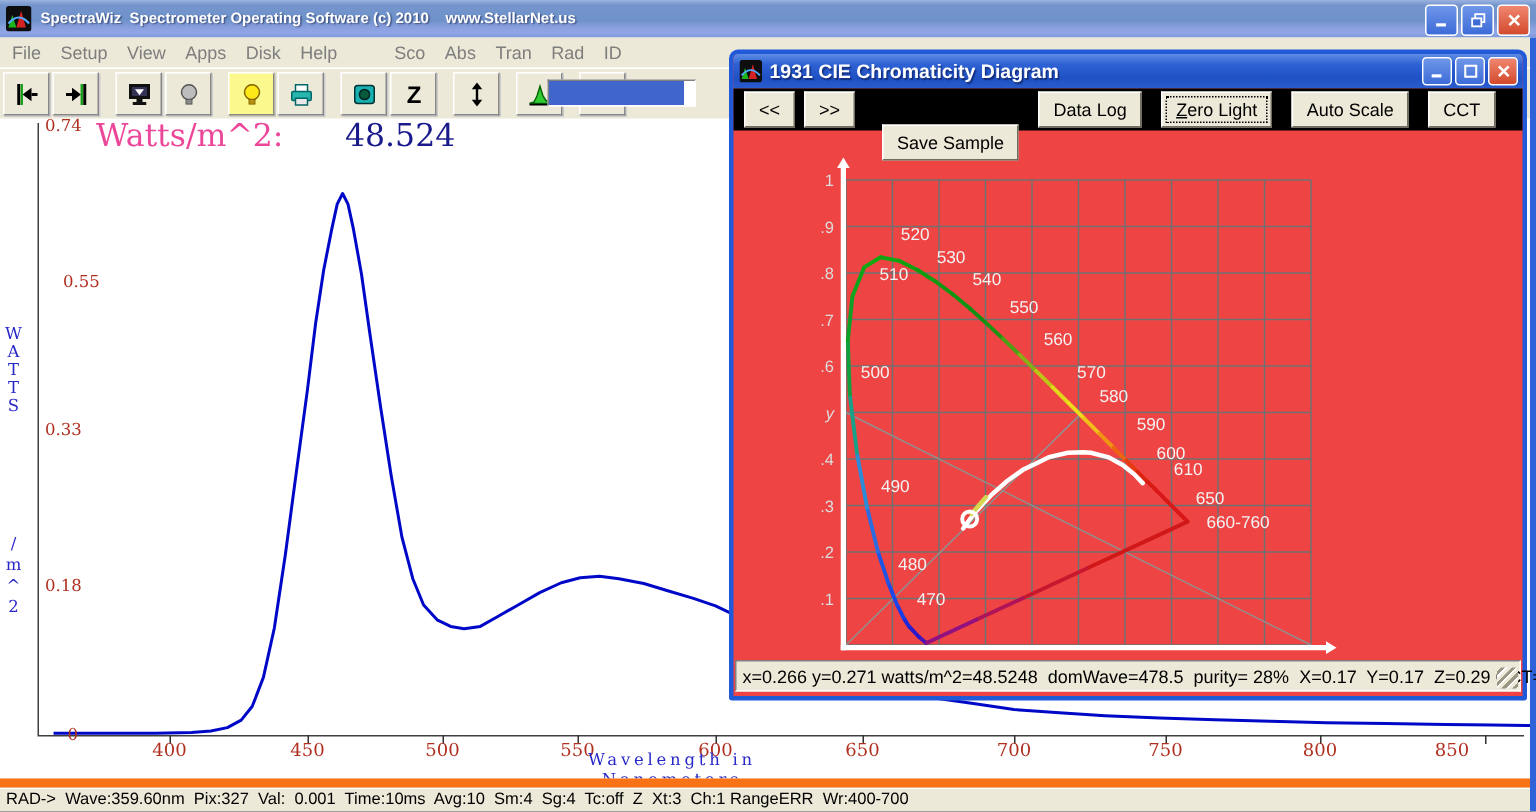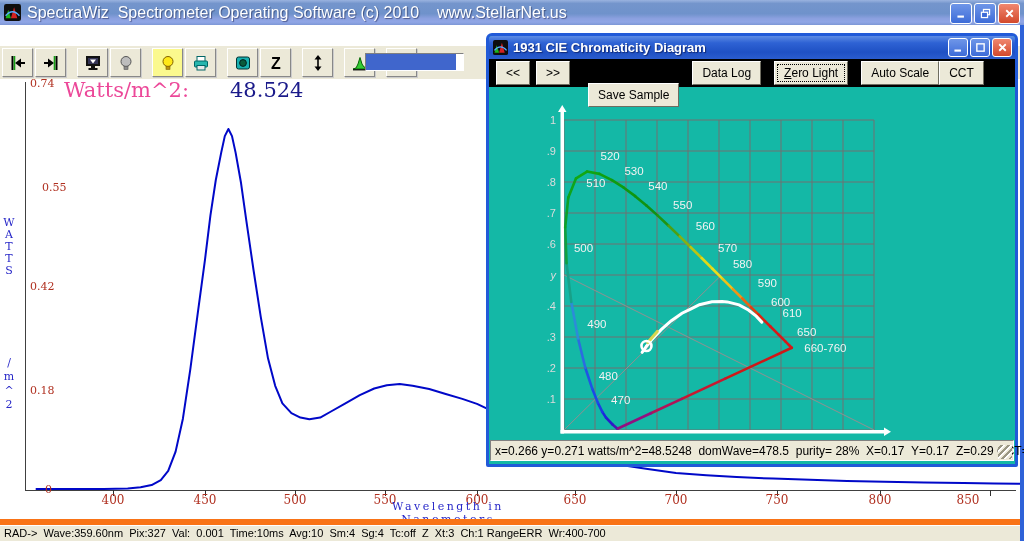--- a/index.html
+++ b/index.html
@@ -2,21 +2,21 @@
 <html><head>
 <meta charset="utf-8">
 <style>
   html,body{margin:0;padding:0;background:#444;}
   #screen{position:relative;width:1024px;height:541px;overflow:hidden;background:#fff;
           font-family:"Liberation Sans",sans-serif;-webkit-font-smoothing:antialiased;}
   
   .titlebar{position:absolute;left:0;top:0;width:1024px;height:25px;
     background:linear-gradient(180deg,#9AB3DF 0%,#7495CC 14%,#6F92CB 55%,#8BA0DF 74%,#90A6E6 88%,#7D97D6 100%);
     display:flex;align-items:center;}
-  .titlebar .ttext{color:#fff;font-weight:normal;font-size:16px;margin-left:6px;white-space:pre;
+  .titlebar .ttext{color:#fff;font-weight:bold;font-size:10px;margin-left:6px;white-space:pre;
     text-shadow:1px 1px 1px rgba(0,0,40,.45);}
   .appicon{width:17px;height:17px;margin-left:4px;flex:0 0 auto;}
   .winbtns{position:absolute;right:4px;top:3px;display:flex;gap:2px;}
   .wbtn{width:20px;height:19px;border-radius:3px;border:1px solid #fff;
     background:linear-gradient(#6F96E8,#3D6CD8);display:flex;align-items:center;justify-content:center;}
   .wbtn.close{background:linear-gradient(#F0876F,#D3492C);}
   .wbtn svg{width:13px;height:13px;}
   .menubar{position:absolute;left:0;top:25px;width:1024px;height:20px;background:#ECE9D8;
     display:flex;align-items:center;font-size:12px;color:#7E7E7E;}
   .menubar span{margin-left:13px;}
@@ -43,21 +43,21 @@
   .headline-val{position:absolute;left:230px;top:78px;font-family:"DejaVu Serif",serif;
     font-size:21px;color:#1A1A8A;}
   .xaxis-title{position:absolute;left:343px;top:500px;width:210px;text-align:center;
     font-family:"DejaVu Serif",serif;font-size:11px;letter-spacing:2.5px;color:#2828C8;}
   .statusbar{position:absolute;left:0;top:519px;width:1024px;height:22px;background:#ECE9D8;
     border-top:6px solid #f97316;box-shadow:inset 0 1px 0 #fff;
     font-size:11px;color:#000;display:flex;align-items:center;padding-left:4px;box-sizing:border-box;white-space:pre;}
   .right-border{position:absolute;right:0;top:25px;width:4px;height:516px;background:#2E62D8;}
   
   .cie-window{position:absolute;left:486px;top:33px;width:532px;height:434px;
-    background:#14b8a6;border:3px solid #215AD8;border-radius:6px 6px 2px 2px;box-sizing:border-box;}
+    background:#ef4444;border:3px solid #215AD8;border-radius:6px 6px 2px 2px;box-sizing:border-box;}
   .cie-title{height:23px;border-radius:3px 3px 0 0;display:flex;align-items:center;
     background:linear-gradient(180deg,#5E8CE4 0%,#2E62D4 30%,#1F51C4 70%,#2A5CCE 100%);}
   .cie-title .ttext{color:#fff;font-weight:bold;font-size:13px;margin-left:5px;white-space:pre;
     text-shadow:1px 1px 1px rgba(0,0,40,.5);}
   .cie-title .winbtns{top:2px;right:3px;}
   .cie-title .wbtn{width:18px;height:17px;}
   .cie-toolbar{height:28px;background:#000;display:flex;align-items:center;}
   .cbtn{height:22px;background:#ECE9D8;border:1px solid #fff;border-right-color:#6F6D60;
     border-bottom-color:#6F6D60;font-size:12px;color:#000;display:flex;align-items:center;
     justify-content:center;padding:0 9px;font-family:"Liberation Sans",sans-serif;}
@@ -96,20 +96,33 @@
           </svg>
         </div>
       <div class="wbtn close">
           <svg viewBox="0 0 16 16">
             <path d="M4 4 L12 12 M12 4 L4 12" stroke="#fff" stroke-width="2.2"></path>
           </svg>
         </div>
     </div>
   </div>
 
+  <div class="menubar" id="menu-bar">
+      <span>File</span>
+      <span>Setup</span>
+      <span>View</span>
+      <span>Apps</span>
+      <span>Disk</span>
+      <span>Help</span>
+      <span>Sco</span>
+      <span>Abs</span>
+      <span>Tran</span>
+      <span>Rad</span>
+      <span>ID</span>
+    </div>
 
   <div class="toolbar" id="toolbar">
       <div class="tbtn">
         <svg viewBox="0 0 20 20">
           <polygon points="7,10 13,5.5 13,14.5" fill="#000"></polygon>
           <rect x="13" y="9" width="4" height="2" fill="#000"></rect>
           <rect x="3.5" y="3" width="2" height="14" fill="#000"></rect>
           <rect x="5.7" y="3" width="1.6" height="14" fill="#15A015"></rect>
         </svg>
       </div>
@@ -198,21 +211,21 @@
       <line x1="777.5" y1="412" x2="777.5" y2="418" stroke="#303030" stroke-width="1"></line>
       <line x1="880.5" y1="412" x2="880.5" y2="418" stroke="#303030" stroke-width="1"></line>
       <line x1="990.5" y1="412" x2="990.5" y2="418" stroke="#303030" stroke-width="1"></line>
       <polyline points="35.7,410.9 103.8,410.9 127.7,410.4 140.6,409.3 151.6,407.1 160.8,402.1 168.2,392.8 175.6,373.6 182.9,340.7 190.3,291.3 197.6,236.4 205.0,181.6 210.4,137.7 215.8,102.0 221.2,74.6 224.8,58.1 228.4,51.0 232.0,58.1 235.6,74.6 241.0,104.8 246.4,143.2 253.6,192.5 260.8,239.2 268.0,280.3 275.2,307.8 282.4,325.3 291.4,335.2 300.4,339.6 309.4,341.2 320.2,339.6 331.0,333.5 345.4,325.3 359.8,317.1 374.2,310.5 386.8,307.2 399.7,306.1 412.6,307.8 429.2,311.0 445.7,316.0 462.3,320.9 477.0,325.9 496.6,335.2 520.1,348.9 545.6,363.7 571.1,375.8 595.2,382.9 619.4,386.8 647.7,390.9 676.0,395.0 706.3,397.2 736.6,399.1 773.0,400.6 810.0,401.8 847.0,402.9 884.4,403.8 924.0,404.4 963.6,405.0 994.4,405.4 1020.8,405.7" fill="none" stroke="#0008C8" stroke-width="2" stroke-linejoin="round"></polyline>
     </svg>
   <div class="headline" style="color: #ec4899;">Watts/m^2:</div>
   <div class="headline-val">48.524</div>
   <div id="axis-labels">
       <div class="plot-label ylab" style="left: 0px; top: 77px;">0.74</div>
       <div class="plot-label ylab" style="left: 12px; top: 181.243px;">0.55</div>
-      <div class="plot-label ylab" style="left: 0px; top: 280px;">0.42</div>
+      <div class="plot-label ylab" style="left: 0px; top: 280px;">0.33</div>
       <div class="plot-label ylab" style="left: 0px; top: 384.243px;">0.18</div>
       <div class="plot-label ylab" style="left: 0px; top: 483px;">0</div>
       <div class="plot-label xlab" style="left: 98px; top: 493px;">400</div>
       <div class="plot-label xlab" style="left: 190px; top: 493px;">450</div>
       <div class="plot-label xlab" style="left: 280px; top: 493px;">500</div>
       <div class="plot-label xlab" style="left: 370px; top: 493px;">550</div>
       <div class="plot-label xlab" style="left: 462px; top: 493px;">600</div>
       <div class="plot-label xlab" style="left: 560px; top: 493px;">650</div>
       <div class="plot-label xlab" style="left: 661px; top: 493px;">700</div>
       <div class="plot-label xlab" style="left: 762px; top: 493px;">750</div>
@@ -264,21 +277,21 @@
     </div>
     <div class="cie-toolbar" id="cie-toolbar">
         <div class="cbtn" style="margin-left: 7px;">&lt;&lt;</div>
         <div class="cbtn" style="margin-left: 6px;">&gt;&gt;</div>
         <div class="cbtn" style="margin-left: 18px; margin-top: 44px;">Save Sample</div>
         <div class="cbtn" style="margin-left: 13px;">Data Log</div>
         <div class="cbtn focused" style="margin-left: 13px;">
           <span><u>Z</u>ero Light</span>
         </div>
         <div class="cbtn" style="margin-left: 13px;">Auto Scale</div>
-        <div class="cbtn" style="">CCT</div>
+        <div class="cbtn" style="margin-left: 13px;">CCT</div>
       </div>
     <svg id="cie-svg" style="position:absolute;left:0;top:51px;" width="526" height="353">
         <line x1="75" y1="343" x2="75" y2="33" stroke="#707070" stroke-width="1"></line>
         <line x1="75" y1="343" x2="385" y2="343" stroke="#707070" stroke-width="1"></line>
         <line x1="106" y1="343" x2="106" y2="33" stroke="#707070" stroke-width="1"></line>
         <line x1="75" y1="312" x2="385" y2="312" stroke="#707070" stroke-width="1"></line>
         <line x1="137" y1="343" x2="137" y2="33" stroke="#707070" stroke-width="1"></line>
         <line x1="75" y1="281" x2="385" y2="281" stroke="#707070" stroke-width="1"></line>
         <line x1="168" y1="343" x2="168" y2="33" stroke="#707070" stroke-width="1"></line>
         <line x1="75" y1="250" x2="385" y2="250" stroke="#707070" stroke-width="1"></line>

